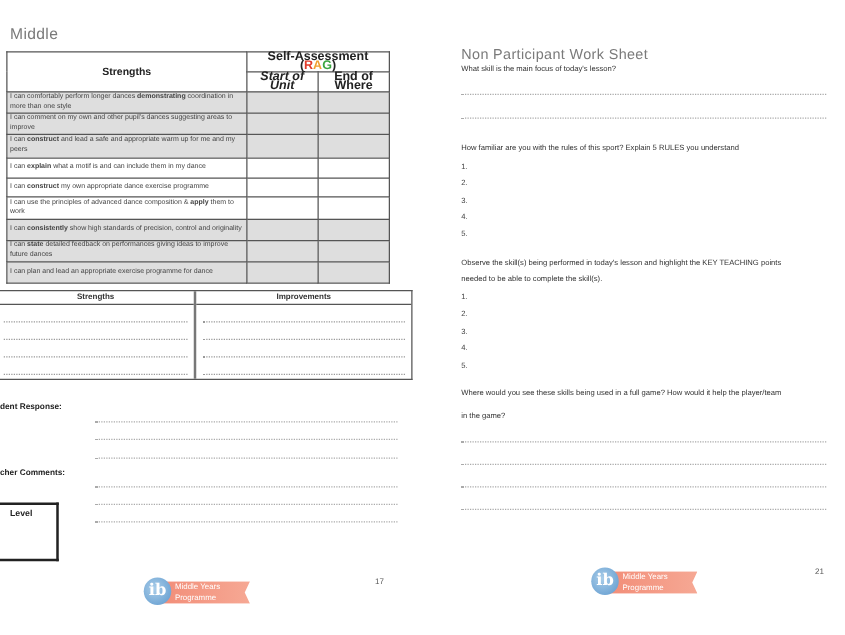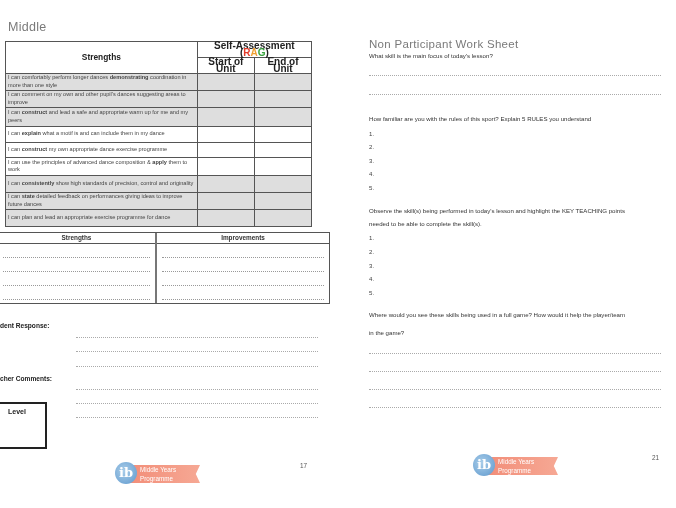--- a/index.html
+++ b/index.html
@@ -52,22 +52,22 @@
 <div class="page" id="left">
   <div class="title">Middle</div>
 
   <table class="obj">
     <tbody>
         <tr>
       <th class="big" rowspan="2" style="height:23px;">Strengths</th>
       <th colspan="2" style="height:10px;"><span>Self-Assessment (</span><span class="rag-r">R</span><span class="rag-a">A</span><span class="rag-g">G</span><span>)</span></th>
     </tr>
     <tr>
-      <th style="height:11px;">Start of Unit</th>
-      <th>End of Unit</th>
+      <th style="height:11px;font-style:italic;">Start of Unit</th>
+      <th>End of Where</th>
     </tr>
     <tr class="gray" style="height:17px;">
       <td class="obj-col"><span>I can comfortably perform longer dances </span><b>demonstrating</b><span> coordination in more than one style</span></td>
       <td class="cell"></td>
           <td class="cell"></td>
     </tr>
     <tr class="gray" style="height:17px;">
       <td class="obj-col"><span>I can comment on my own and other pupil's dances suggesting areas to improve</span></td>
       <td class="cell"></td>
           <td class="cell"></td>

